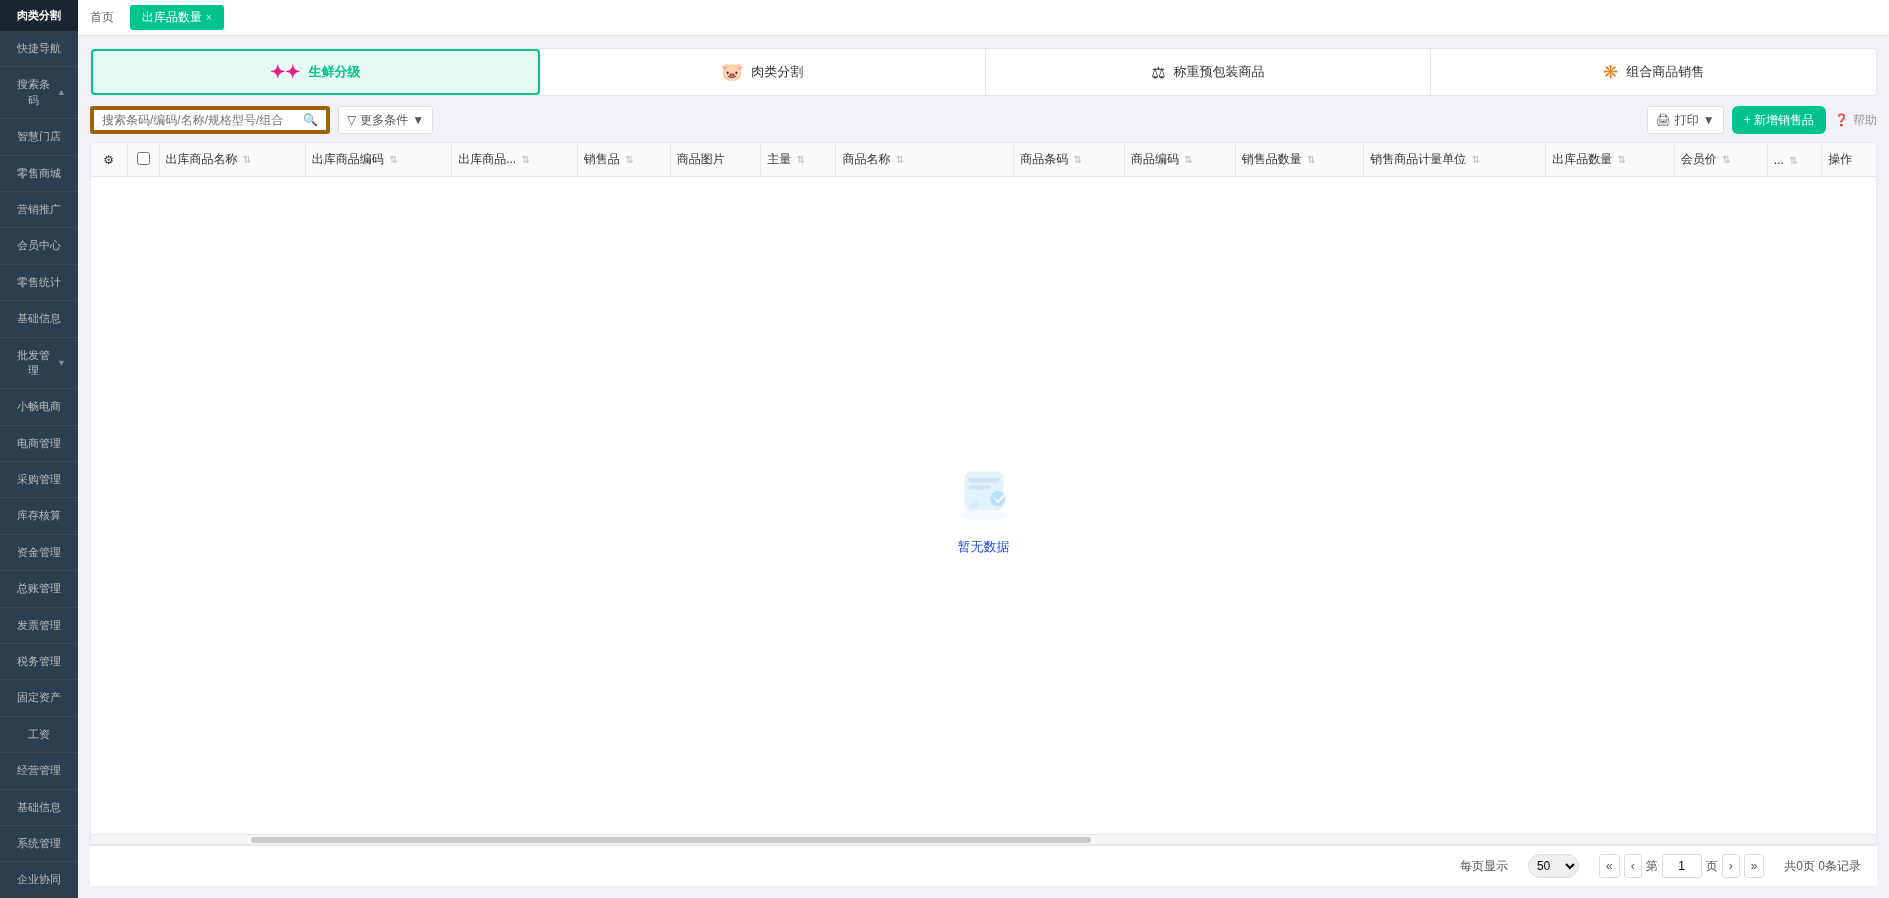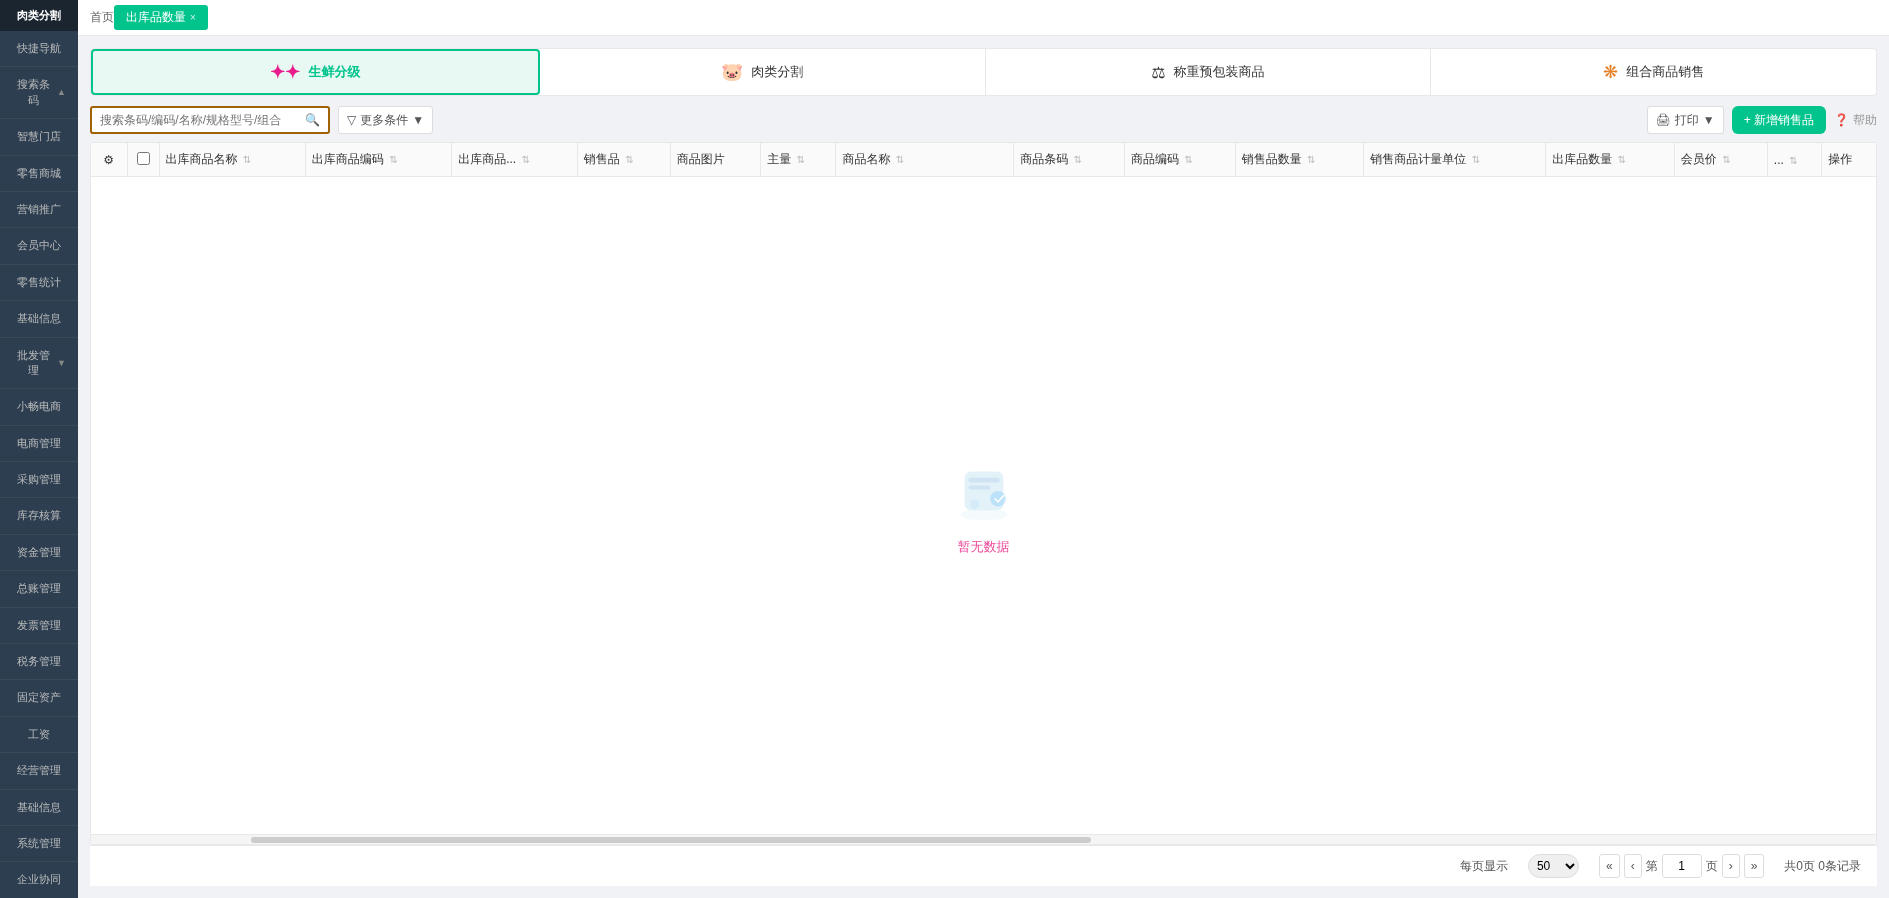--- a/index.html
+++ b/index.html
@@ -51,21 +51,21 @@
     }
 
     
     .topbar {
       background: #fff;
       border-bottom: 1px solid #e8e8e8;
       padding: 0 12px;
       height: 36px;
       display: flex;
       align-items: center;
-      gap: 0;
+      gap: 16px;
       flex-shrink: 0;
     }
     .topbar-home {
       color: #666;
       font-size: 12px;
       cursor: pointer;
     }
     .topbar-tab {
       background: #00c48c;
       color: #fff;
@@ -128,21 +128,21 @@
       align-items: center;
       justify-content: space-between;
       margin-bottom: 8px;
       flex-shrink: 0;
     }
     .toolbar-left { display: flex; align-items: center; gap: 8px; }
     .toolbar-right { display: flex; align-items: center; gap: 8px; }
     .search-box {
       display: flex;
       align-items: center;
-      border: 2px solid #a16207;
+      border: 4px solid #a16207;
       border-radius: 3px;
       background: #fff;
       padding: 0 8px;
       height: 28px;
       width: 240px;
     }
     .search-box input {
       border: none;
       outline: none;
       font-size: 12px;
@@ -231,21 +231,21 @@
     table thead th:last-child { border-right: none; }
     .th-gear { width: 36px; text-align: center; }
     .th-check { width: 32px; text-align: center; }
     .no-data {
       flex: 1;
       display: flex;
       flex-direction: column;
       align-items: center;
       justify-content: center;
       padding: 80px 0;
-      color: #ec4899;
+      color: #1d4ed8;
       font-size: 13px;
     }
     .no-data-icon {
       width: 80px;
       height: 70px;
       margin-bottom: 12px;
       opacity: 0.5;
     }
 
     

